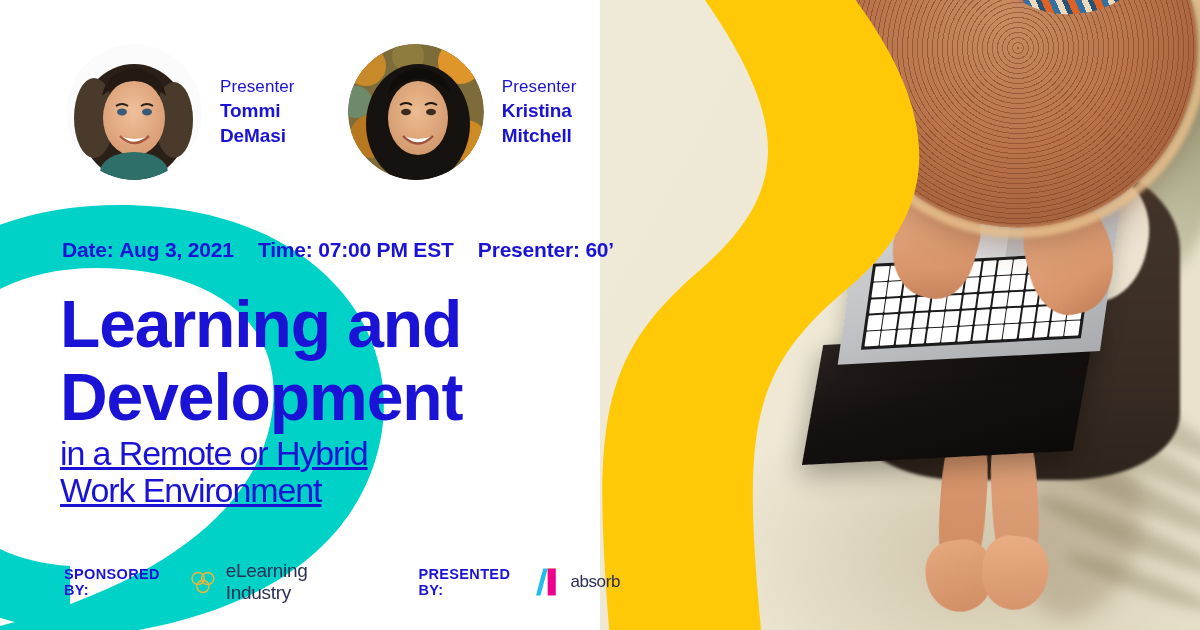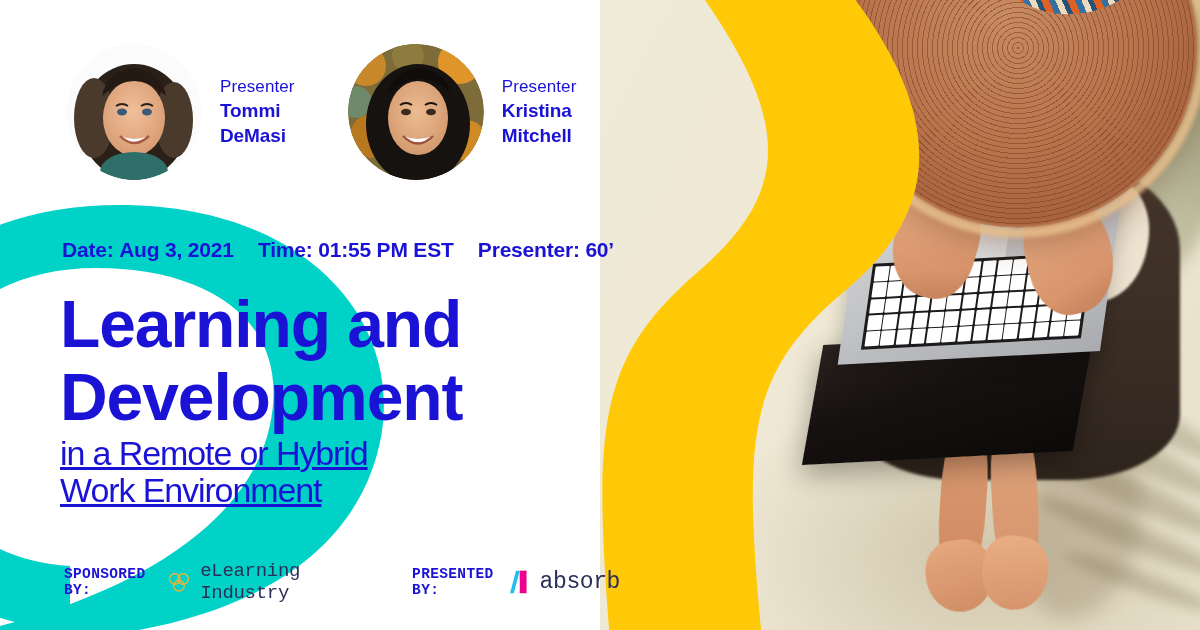--- a/index.html
+++ b/index.html
@@ -265,39 +265,38 @@
   }
   .title .l1, .title .l2 { font-size: 66px; font-weight: 700; display: block; }
   .title .l3, .title .l4 { font-size: 34px; font-weight: 400; display: block; text-decoration: underline; }
 
   .footer {
     position: absolute;
     top: 556px; left: 64px;
     display: flex;
     align-items: center;
     gap: 52px;
-    font-family: Liberation Mono, monospace;
   }
   .foot-group { display: flex; align-items: center; gap: 9px; }
   .foot-lbl {
     font-size: 14.5px;
     font-weight: 700;
     color: #1a13d6;
     letter-spacing: .35px;
   }
   .eli-mark { width: 30px; height: 30px; display: block; }
   .eli-name {
     font-size: 19px;
     color: #2b2f57;
     font-weight: 400;
     letter-spacing: -.3px;
   }
   .absorb-mark { width: 28px; height: 30px; display: block; }
   .absorb-name {
-    font-size: 23px;
+    font-size: 17px;
     color: #2b2f57;
     font-weight: 400;
     letter-spacing: -.4px;
   }
 </style>
 </head>
 <body>
 
 <div id="banner">
 
@@ -508,21 +507,21 @@
         </div>
       </div>
 
     </div>
 
     <div class="meta-line">
       <span class="lbl">Date:</span>
       <span class="val">Aug 3, 2021</span>
       <span class="sp"></span>
       <span class="lbl">Time:</span>
-      <span class="val">01:55 PM EST</span>
+      <span class="val">07:00 PM EST</span>
       <span class="sp"></span>
       <span class="lbl">Presenter:</span>
       <span class="val">60’</span>
     </div>
 
     <div class="title">
       <span class="l1">Learning and</span>
       <span class="l2">Development</span>
       <span class="l3">in a Remote or Hybrid</span>
       <span class="l4">Work Environment</span>

